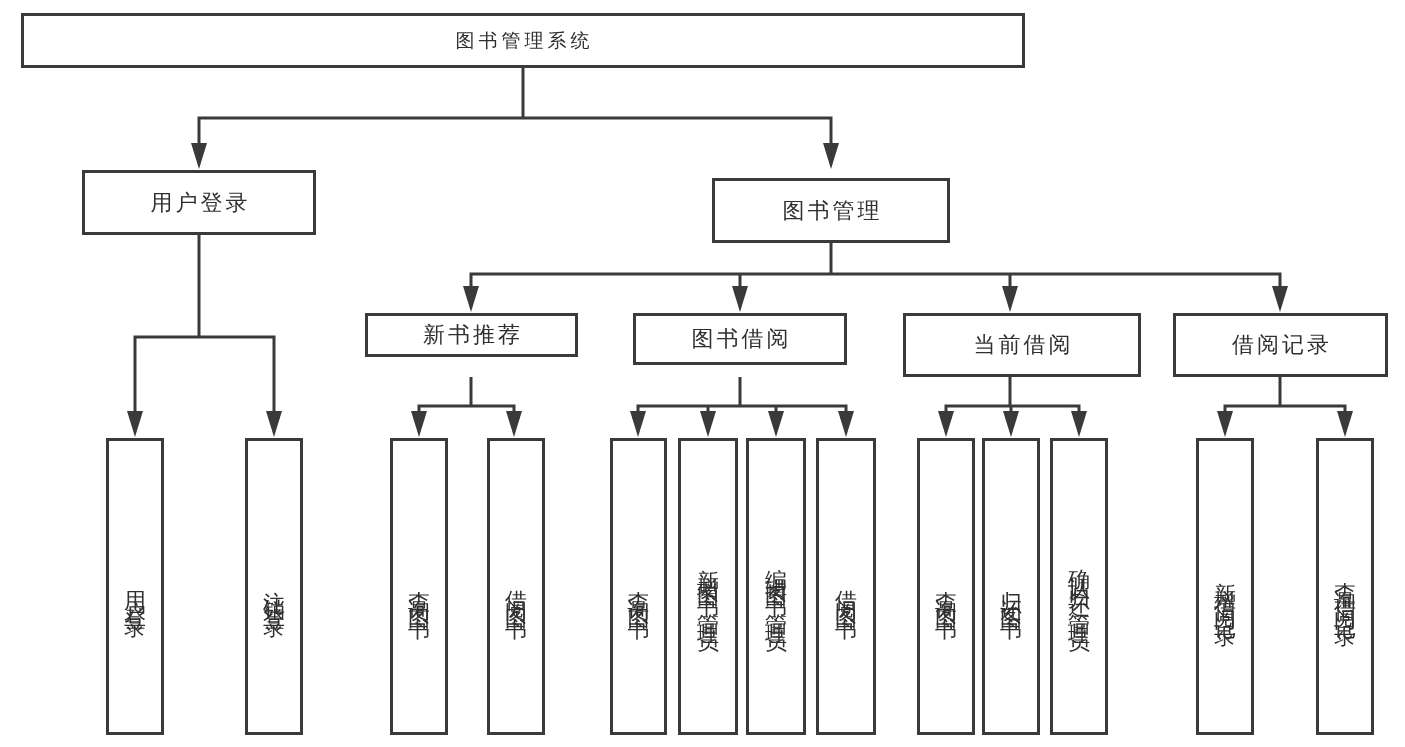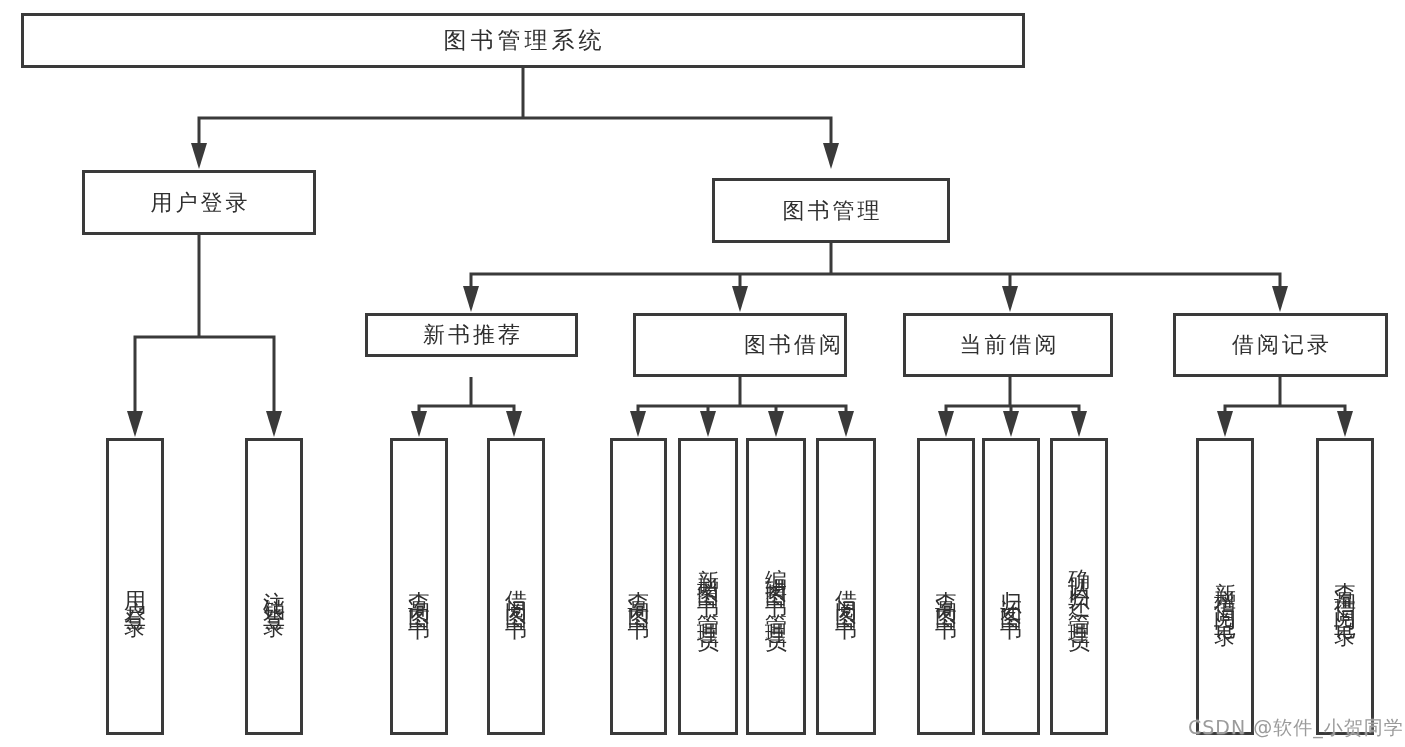--- a/index.html
+++ b/index.html
@@ -21,21 +21,21 @@
     justify-content:center;
     color:#2f2f2f;
     z-index:2;
   }
   .hlabel{
     font-size:22px;
     letter-spacing:3px;
     white-space:nowrap;
     text-indent:3px; 
   }
-  .root .hlabel{font-size:23px;letter-spacing:4px;}
+  .root .hlabel{font-size:19px;letter-spacing:4px;}
   .leaf{
     top:438px;
     height:297px;
     width:58px;
   }
   .vlabel{
     writing-mode:vertical-lr;
     text-orientation:mixed;
     font-size:22px;
     letter-spacing:9px;
@@ -52,22 +52,22 @@
     letter-spacing:1px;
     white-space:nowrap;
     z-index:3;
     text-shadow:0 0 2px #ffffff;
   }
   
   .n-root{left:21px;top:13px;width:1004px;height:55px;}
   .n-userlogin{left:82px;top:170px;width:234px;height:65px;}
   .n-bookmgmt{left:712px;top:178px;width:238px;height:65px;}
   .n-newrec{left:365px;top:313px;width:213px;height:44px;}
-  .n-bookborrow{left:633px;top:313px;width:214px;height:64px;justify-content:flex-end;}
-  .n-curborrow{left:903px;top:313px;width:210px;height:64px;}
+  .n-bookborrow{left:633px;top:313px;width:214px;height:52px;}
+  .n-curborrow{left:903px;top:313px;width:238px;height:64px;}
   .n-borrowrec{left:1173px;top:313px;width:215px;height:64px;}
   .n-ul-login{left:106px;}
   .n-ul-logout{left:245px;}
   .n-nr-query{left:390px;}
   .n-nr-borrow{left:487px;}
   .n-bb-query{left:610px;width:57px;}
   .n-bb-add{left:678px;width:60px;}
   .n-bb-edit{left:746px;width:60px;}
   .n-bb-borrow{left:816px;width:60px;}
   .n-cb-query{left:917px;}
@@ -182,15 +182,14 @@
     <span class="vlabel">确认归还（管理员）</span>
   </div>
 
   <div class="node leaf n-br-add">
     <span class="vlabel">新增借阅记录</span>
   </div>
   <div class="node leaf n-br-query">
     <span class="vlabel">查询借阅记录</span>
   </div>
 
-  <div id="watermark">CSDN @软件_小贺同学</div>
 
 </div>
 
 </body></html>

